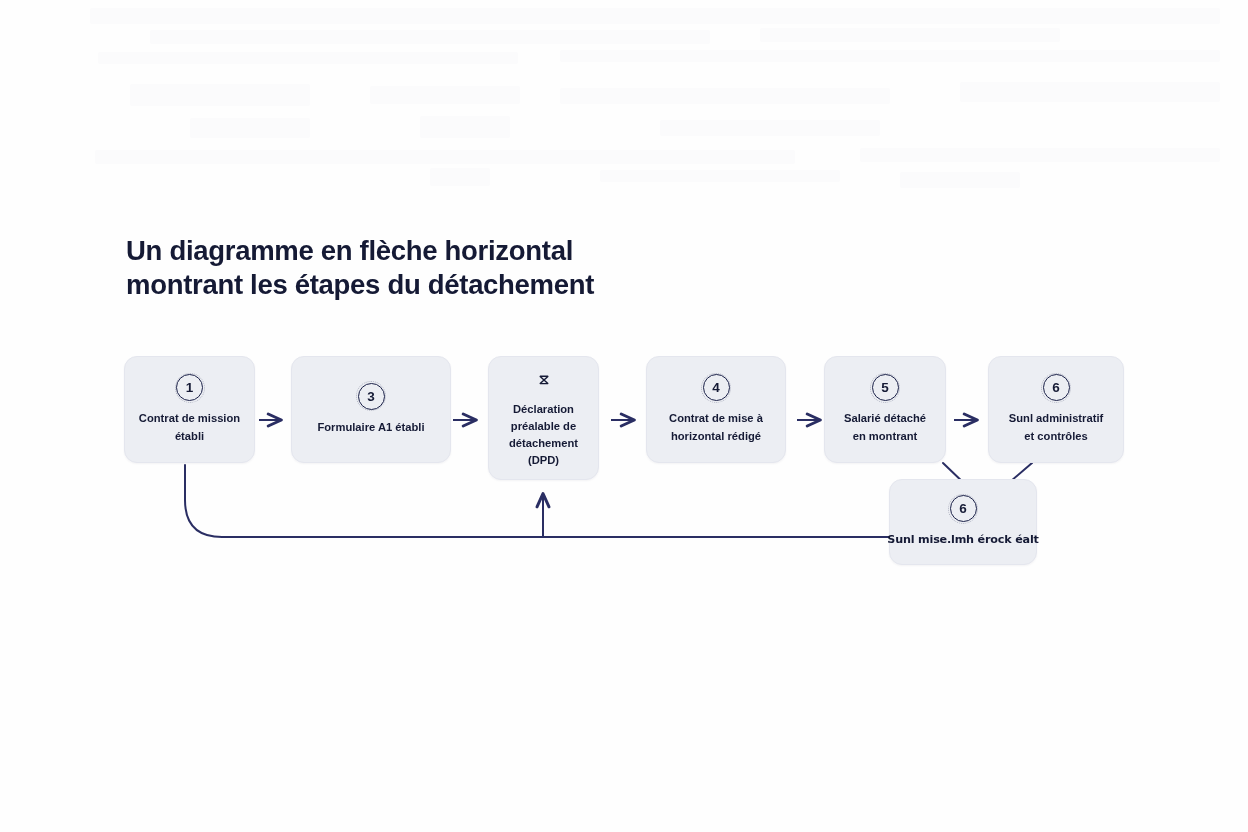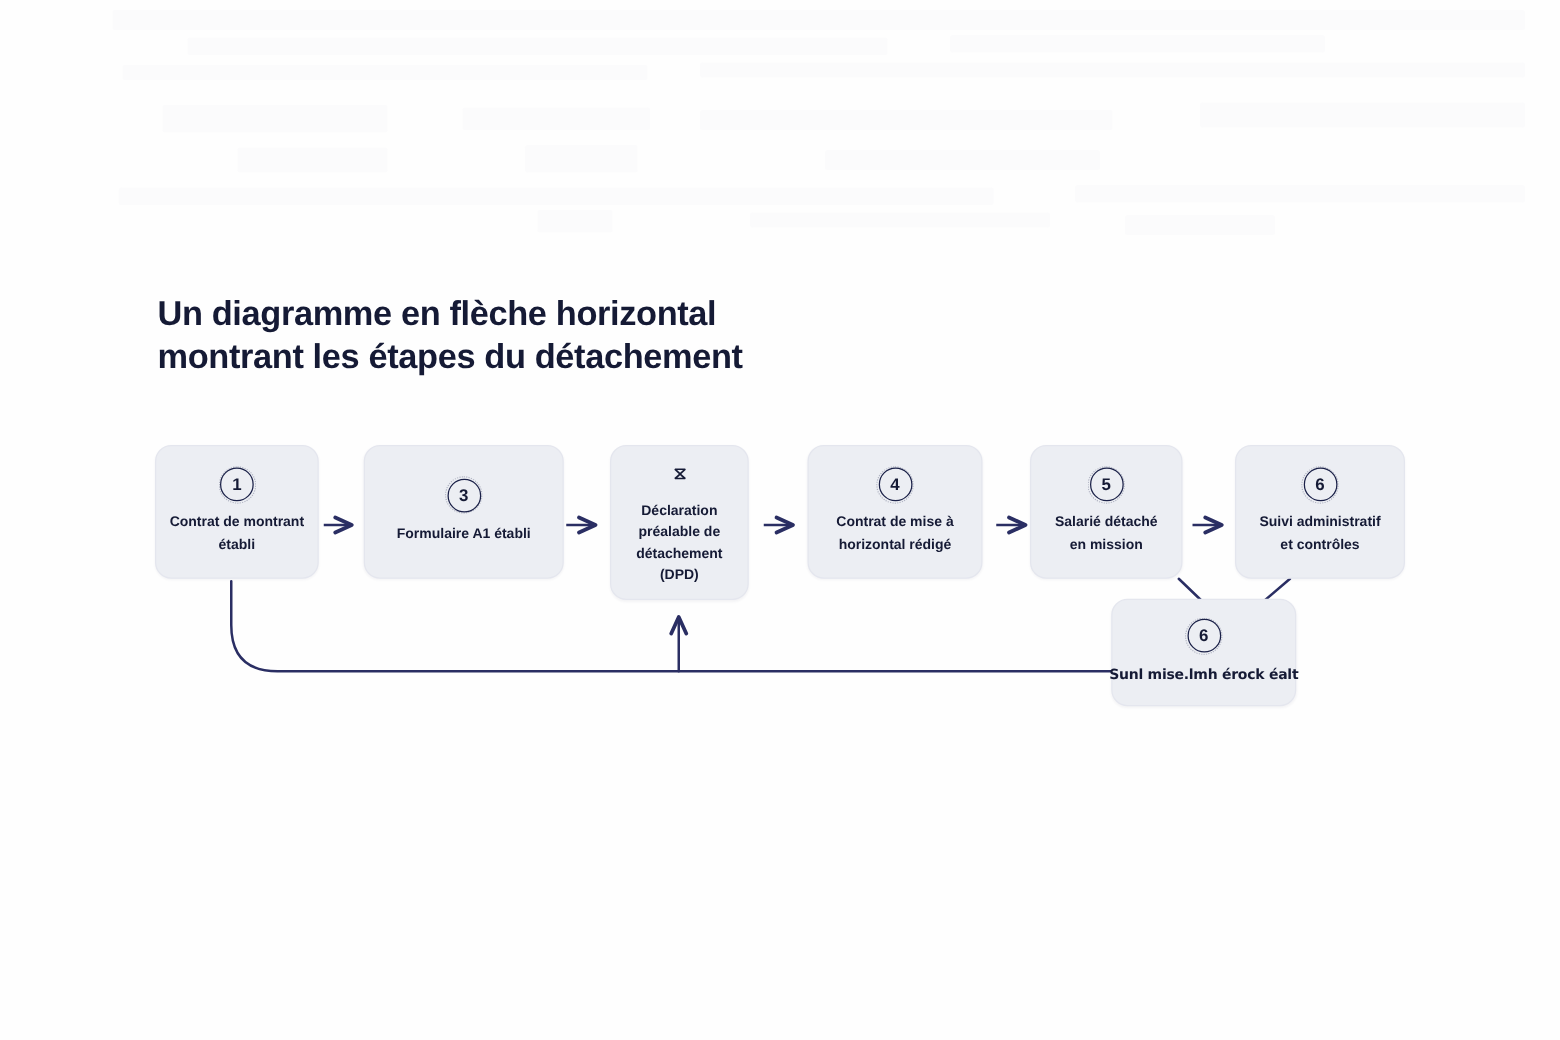--- a/index.html
+++ b/index.html
@@ -160,21 +160,21 @@
 
     <path d="M543,537 L543,494" fill="none" stroke="#2a2e63" stroke-width="2" stroke-linecap="round" marker-end="url(#ah)"></path>
 
     <line x1="943" y1="463" x2="968" y2="487" stroke="#2a2e63" stroke-width="2" stroke-linecap="round"></line>
 
     <line x1="1032" y1="463" x2="1004" y2="487" stroke="#2a2e63" stroke-width="2" stroke-linecap="round"></line>
   </svg>
 
   <div class="step-box" style="left:124px; top:356px; width:131px; height:107px;">
     <div class="badge">1</div>
-    <div class="step-label">Contrat de montrant
+    <div class="step-label">Contrat de mission
 établi</div>
   </div>
 
   <div class="step-box" style="left:291px; top:356px; width:160px; height:107px;">
     <div class="badge">3</div>
     <div class="step-label">Formulaire A1 établi</div>
   </div>
 
   <div class="step-box" style="left:488px; top:356px; width:111px; height:124px;">
     <div class="badge glyph">⧖</div>
@@ -186,26 +186,26 @@
 
   <div class="step-box" style="left:646px; top:356px; width:140px; height:107px;">
     <div class="badge">4</div>
     <div class="step-label">Contrat de mise à
 horizontal rédigé</div>
   </div>
 
   <div class="step-box" style="left:824px; top:356px; width:122px; height:107px;">
     <div class="badge">5</div>
     <div class="step-label">Salarié détaché
-en mission</div>
+en montrant</div>
   </div>
 
   <div class="step-box" style="left:988px; top:356px; width:136px; height:107px;">
     <div class="badge">6</div>
-    <div class="step-label">Suivi administratif
+    <div class="step-label">Sunl administratif
 et contrôles</div>
   </div>
 
   <div class="step-box" style="left:889px; top:479px; width:148px; height:86px;">
     <div class="badge">6</div>
     <div class="step-label garbled">Sunl mise.lmh érock éalt</div>
   </div>
 
 </div>
 

